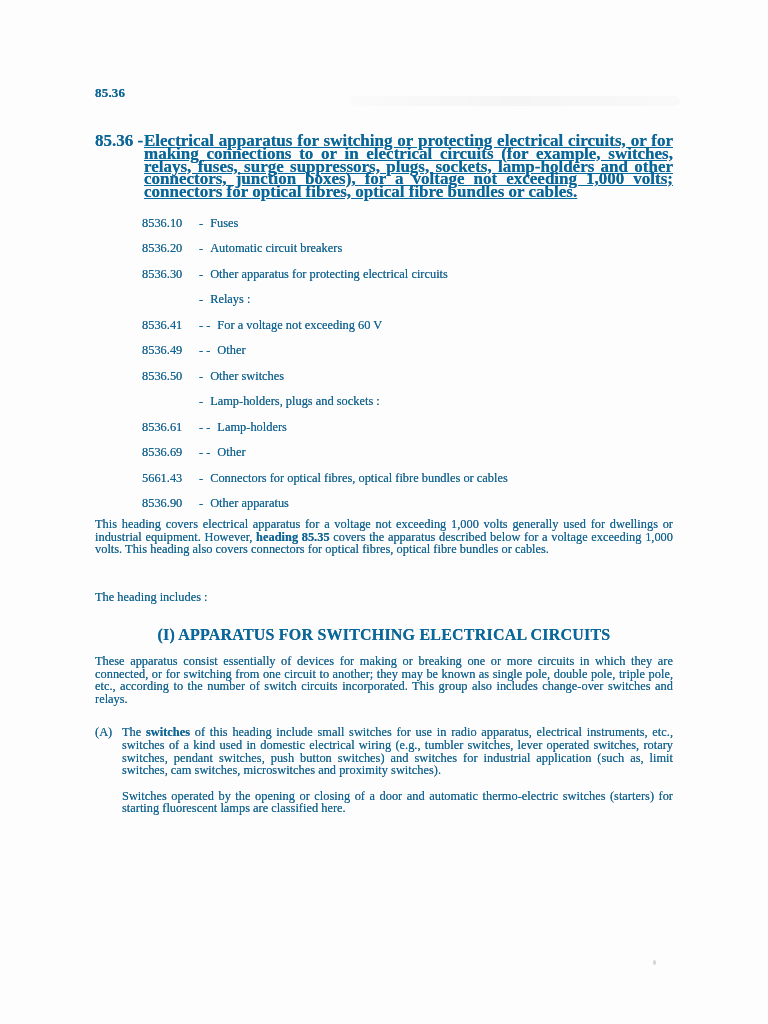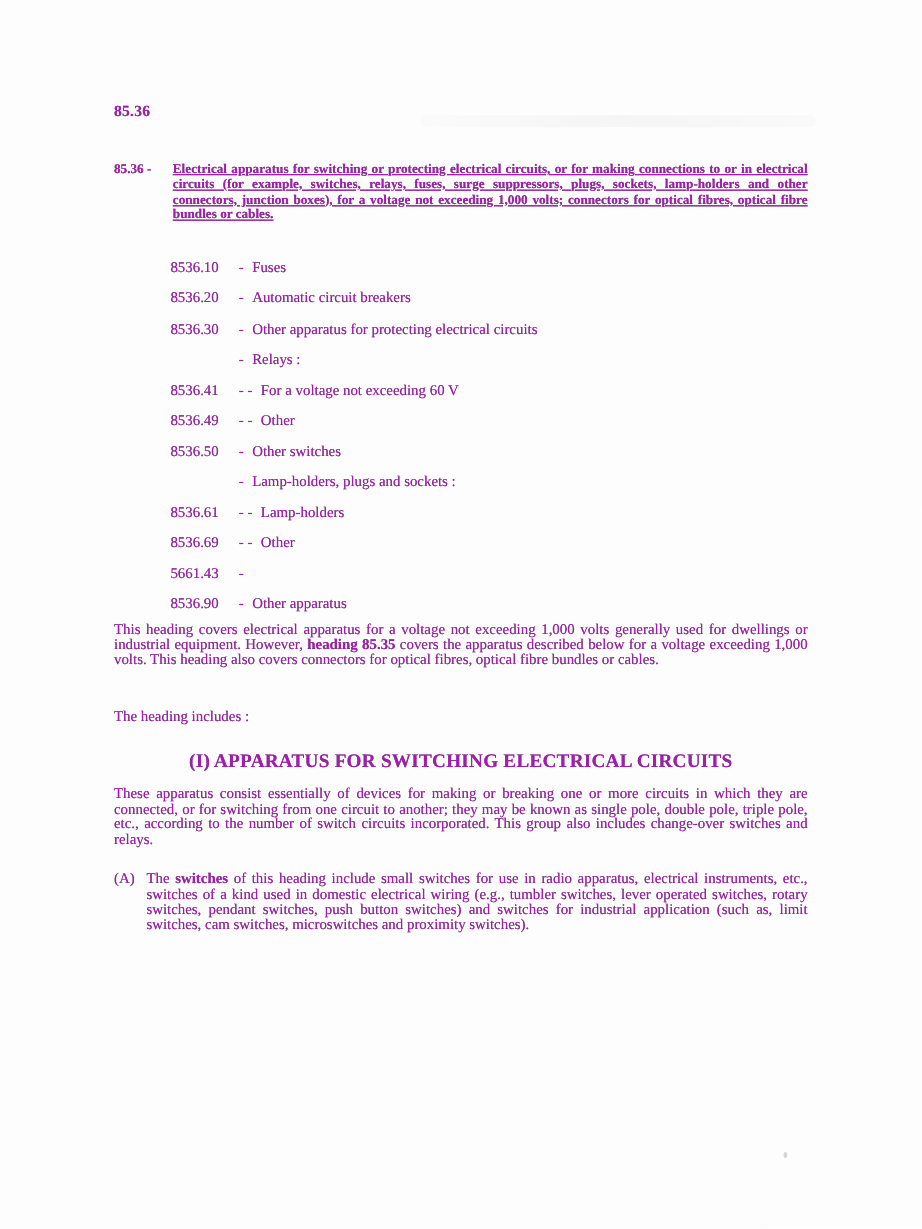--- a/index.html
+++ b/index.html
@@ -6,38 +6,38 @@
     margin: 0;
     padding: 0;
     background: #ffffff;
   }
   .page {
     position: relative;
     width: 768px;
     height: 1024px;
     background: #fdfdfd;
     font-family: "Liberation Serif", serif;
-    color: #a21caf;
+    color: #0369a1;
     overflow: hidden;
     text-shadow: 0 0 0.35px rgba(20,20,20,0.6);
   }
   .page-header {
     position: absolute;
     top: 85px;
     left: 95px;
     font-size: 13px;
     font-weight: bold;
     letter-spacing: 0.2px;
   }
   .heading-block {
     position: absolute;
     top: 135px;
     left: 95px;
     width: 578px;
-    font-size: 11px;
+    font-size: 17px;
     line-height: 12.8px;
     font-weight: bold;
   }
   .heading-code {
     position: absolute;
     left: 0;
     top: 0;
     white-space: pre;
   }
   .heading-text {
@@ -198,38 +198,40 @@
       <span class="sub-label">Lamp-holders</span>
     </div>
     <div class="sub-row">
       <span class="sub-code">8536.69</span>
       <span class="sub-dash">- -</span>
       <span class="sub-label">Other</span>
     </div>
     <div class="sub-row">
       <span class="sub-code">5661.43</span>
       <span class="sub-dash">-</span>
+      <span class="sub-label">Connectors for optical fibres, optical fibre bundles or cables</span>
     </div>
     <div class="sub-row">
       <span class="sub-code">8536.90</span>
       <span class="sub-dash">-</span>
       <span class="sub-label">Other apparatus</span>
     </div>
   </div>
 
   <p class="para intro"><span>This heading covers electrical apparatus for a voltage not exceeding 1,000 volts generally used for dwellings or industrial equipment. However, </span><span class="bold">heading 85.35</span><span> covers the apparatus described below for a voltage exceeding 1,000 volts. This heading also covers connectors for optical fibres, optical fibre bundles or cables.</span></p>
 
   <p class="para includes-line">The heading includes :</p>
 
   <h2 class="section-heading">(I) APPARATUS FOR SWITCHING ELECTRICAL CIRCUITS</h2>
 
   <p class="para section-body">These apparatus consist essentially of devices for making or breaking one or more circuits in which they are connected, or for switching from one circuit to another; they may be known as single pole, double pole, triple pole, etc., according to the number of switch circuits incorporated. This group also includes change-over switches and relays.</p>
 
   <div class="item-a">
     <span class="item-a-label">(A)</span>
     <div class="item-a-body">
       <p><span>The </span><span class="bold">switches</span><span> of this heading include small switches for use in radio apparatus, electrical instruments, etc., switches of a kind used in domestic electrical wiring (e.g., tumbler switches, lever operated switches, rotary switches, pendant switches, push button switches) and switches for industrial application (such as, limit switches, cam switches, microswitches and proximity switches).</span></p>
+      <p class="item-a-para2">Switches operated by the opening or closing of a door and automatic thermo-electric switches (starters) for starting fluorescent lamps are classified here.</p>
     </div>
   </div>
 
   <div class="scan-speck"></div>
 
 </div>
 
 </body></html>

